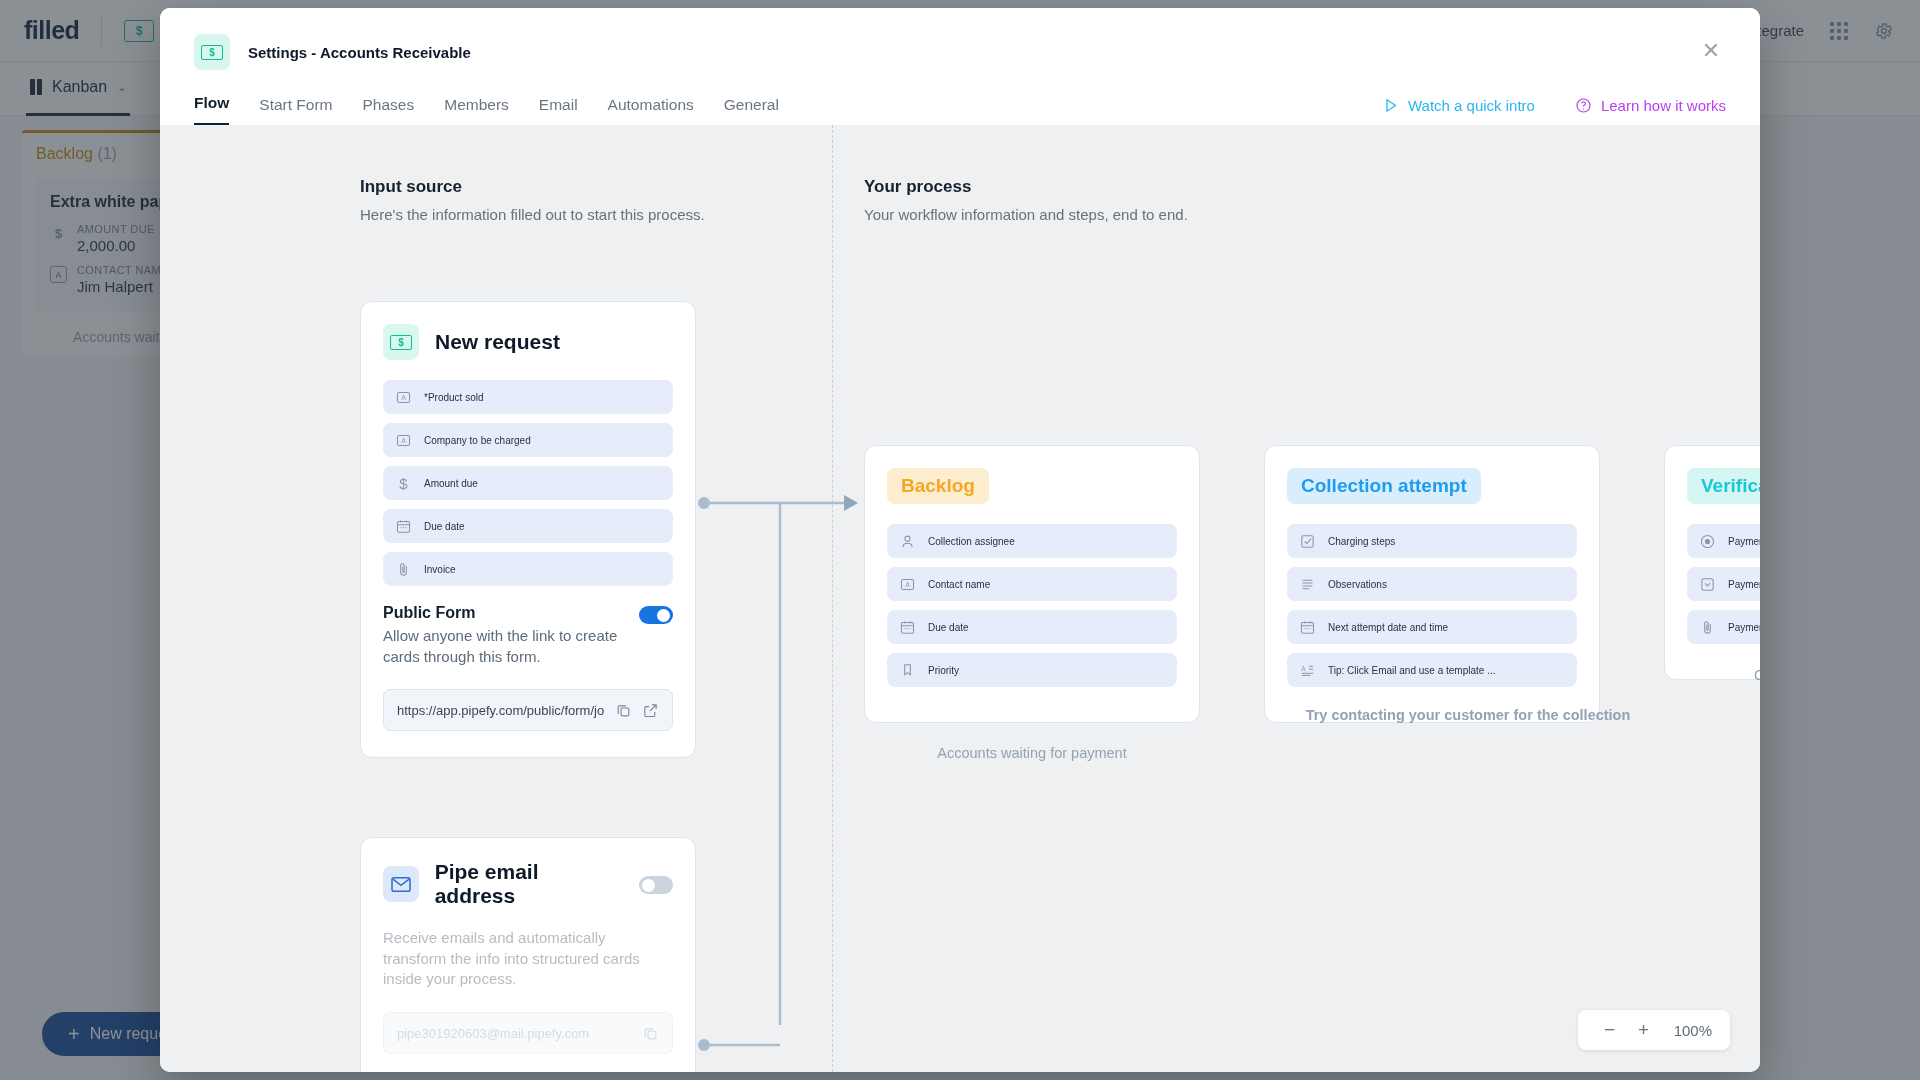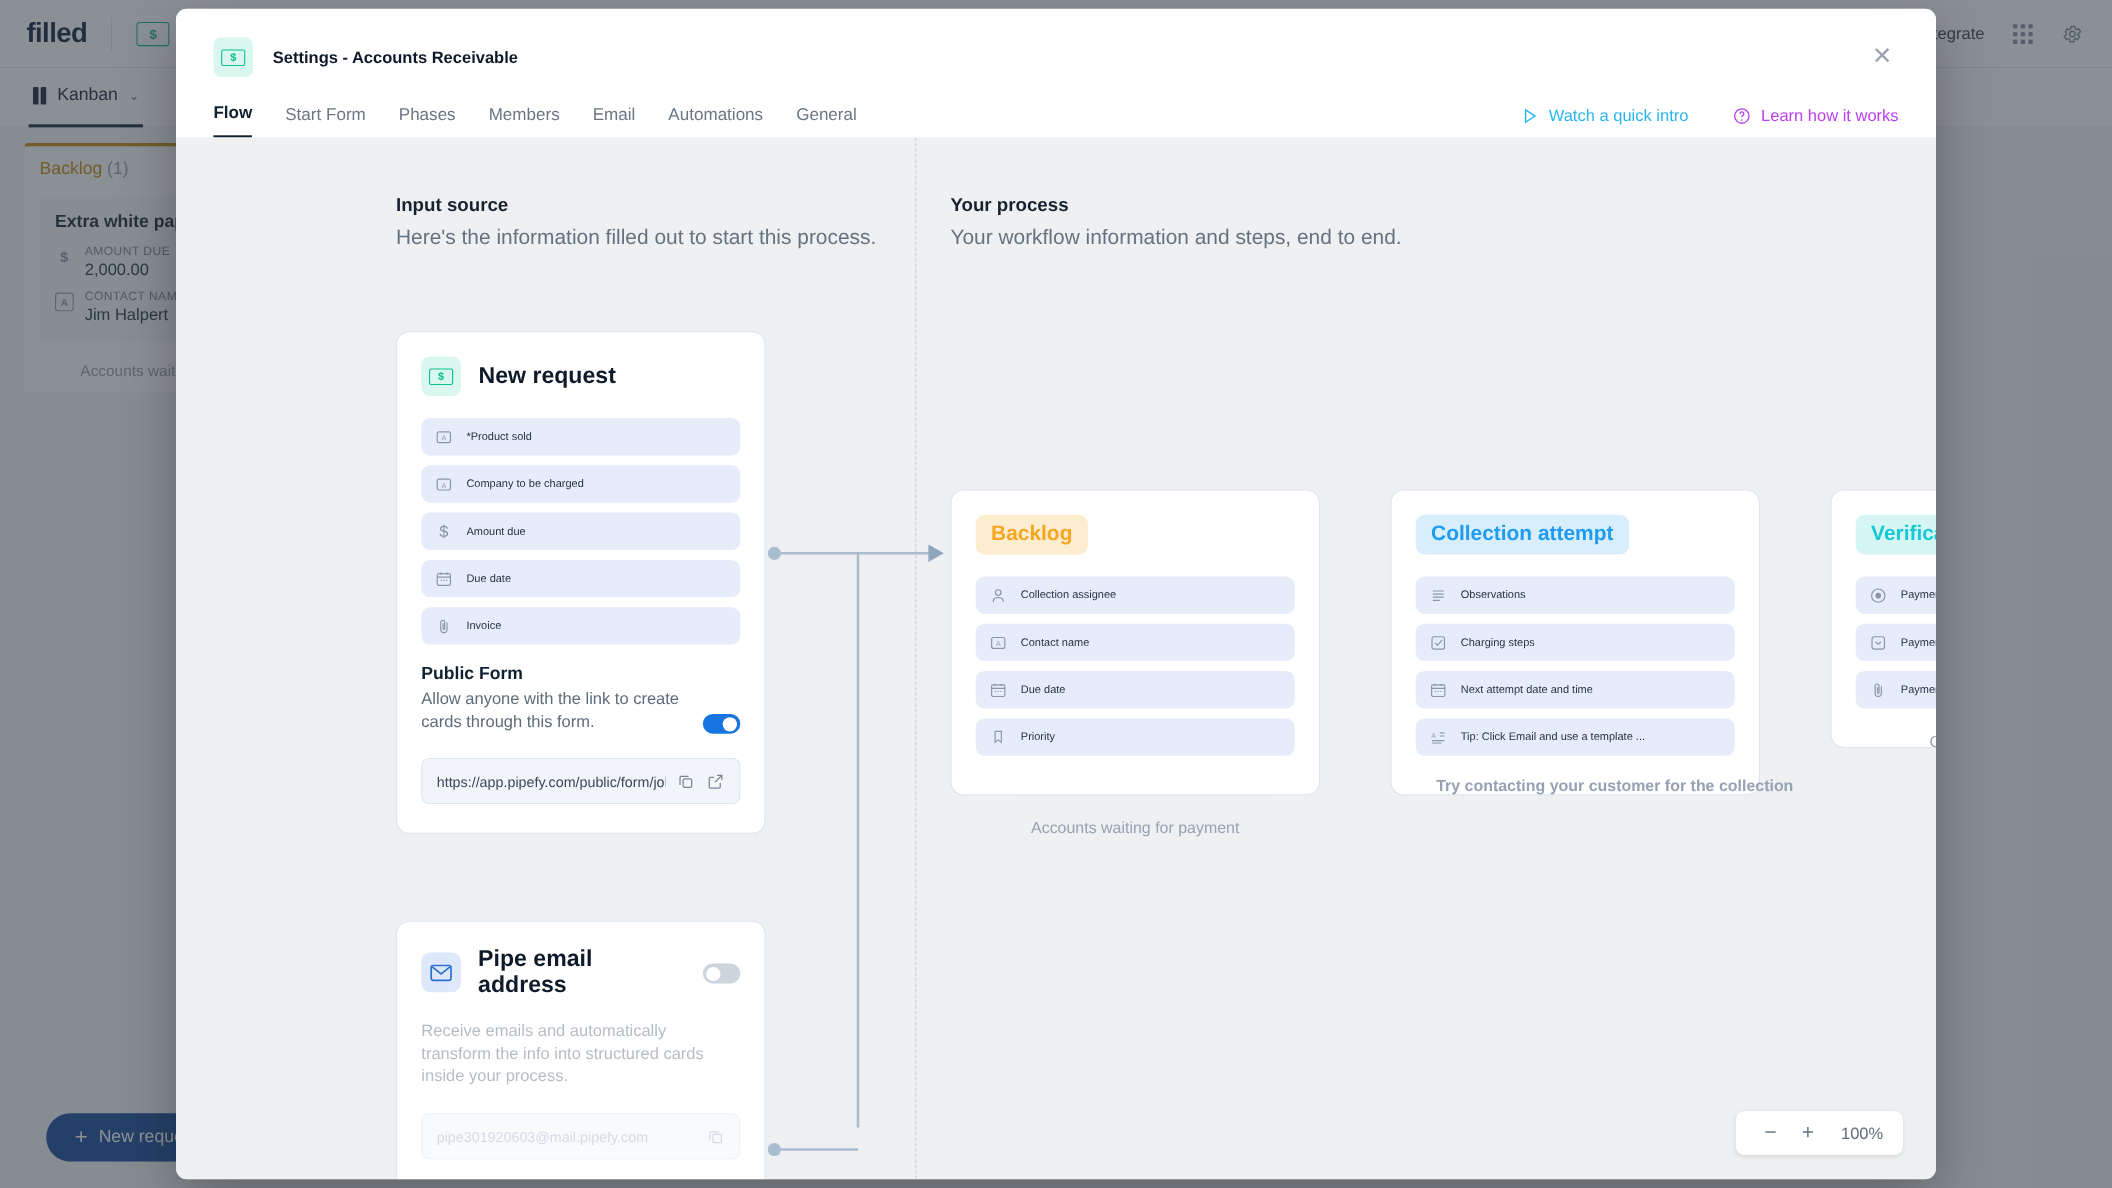--- a/index.html
+++ b/index.html
@@ -157,21 +157,21 @@
     flex: 1 1 auto; position: relative;
     background: #eef0f2;
     overflow: hidden;
   }
   .dashed-divider {
     position: absolute; left: 672px; top: 0; bottom: 0;
     border-left: 1.5px dashed #c7ced6;
   }
   .section-head { position: absolute; }
   .section-title { font-size: 17px; font-weight: bold; color: #16222f; }
-  .section-sub { font-size: 19px; color: #65727f; margin-top: 9px; }
+  .section-sub { font-size: 15px; color: #65727f; margin-top: 9px; }
 
   
   .phase-card {
     position: absolute;
     background: #ffffff;
     border: 1px solid #dde5ee;
     border-radius: 12px;
     padding: 22px 22px 26px 22px;
   }
   .phase-head { display: flex; align-items: center; gap: 16px; margin-bottom: 20px; }
@@ -193,21 +193,21 @@
   .field-row {
     display: flex; align-items: center; gap: 12px;
     background: #e6ecfa; border-radius: 8px;
     height: 34px; padding: 0 12px; margin-bottom: 9px;
     white-space: nowrap;
   }
   .field-ico { width: 17px; height: 17px; flex: 0 0 17px; color: #8a95a5; }
   .field-label { font-size: 10px; color: #263342; overflow: hidden; text-align: right; }
 
   .toggle-block { margin-top: 18px; }
-  .toggle-row { display: flex; align-items: flex-end; justify-content: space-between; gap: 16px; }
+  .toggle-row { display: flex; align-items: flex-start; justify-content: space-between; gap: 16px; }
   .toggle-title { font-size: 16px; font-weight: bold; color: #11202f; }
   .toggle-desc { font-size: 15px; color: #5d6b7a; line-height: 1.38; margin-top: 4px; max-width: 265px; }
   .toggle {
     width: 34px; height: 18px; border-radius: 10px; flex: 0 0 34px;
     position: relative; cursor: pointer; margin-top: 2px;
   }
   .toggle.on { background: #1675e0; }
   .toggle.off { background: #ccd4de; }
   .toggle .knob {
     position: absolute; top: 2.5px; width: 13px; height: 13px;
@@ -516,30 +516,30 @@
       </div>
     </div>
     <div class="card-caption" style="left:704px; top:618px; width:336px;">Accounts waiting for payment</div>
 
     <div class="phase-card" style="left:1104px; top:320px; width:336px;">
       <div class="phase-head">
         <div class="phase-chip chip-collection">Collection attempt</div>
       </div>
       <div class="field-row">
         <svg class="field-ico" viewBox="0 0 24 24" fill="none" stroke="#8a95a5" stroke-width="1.5">
-            <path d="M5 6h14M5 10h14M5 14h14M5 18h9"></path>
-          </svg>
-        <div class="field-label">Observations</div>
-      </div>
-      <div class="field-row">
-        <svg class="field-ico" viewBox="0 0 24 24" fill="none" stroke="#8a95a5" stroke-width="1.5">
             <rect x="4" y="4" width="16" height="16" rx="2.5"></rect>
             <path d="M8 12l3 3 6-7"></path>
           </svg>
         <div class="field-label">Charging steps</div>
+      </div>
+      <div class="field-row">
+        <svg class="field-ico" viewBox="0 0 24 24" fill="none" stroke="#8a95a5" stroke-width="1.5">
+            <path d="M5 6h14M5 10h14M5 14h14M5 18h9"></path>
+          </svg>
+        <div class="field-label">Observations</div>
       </div>
       <div class="field-row">
         <svg class="field-ico" viewBox="0 0 24 24" fill="none" stroke="#8a95a5" stroke-width="1.5">
             <rect x="3.5" y="5" width="17" height="15" rx="2"></rect>
             <path d="M3.5 9.5h17M8 3.5v3M16 3.5v3"></path>
             <circle cx="8.5" cy="13.5" r="0.9" fill="#8a95a5" stroke="none"></circle>
             <circle cx="12" cy="13.5" r="0.9" fill="#8a95a5" stroke="none"></circle>
             <circle cx="15.5" cy="13.5" r="0.9" fill="#8a95a5" stroke="none"></circle>
           </svg>
         <div class="field-label">Next attempt date and time</div>

